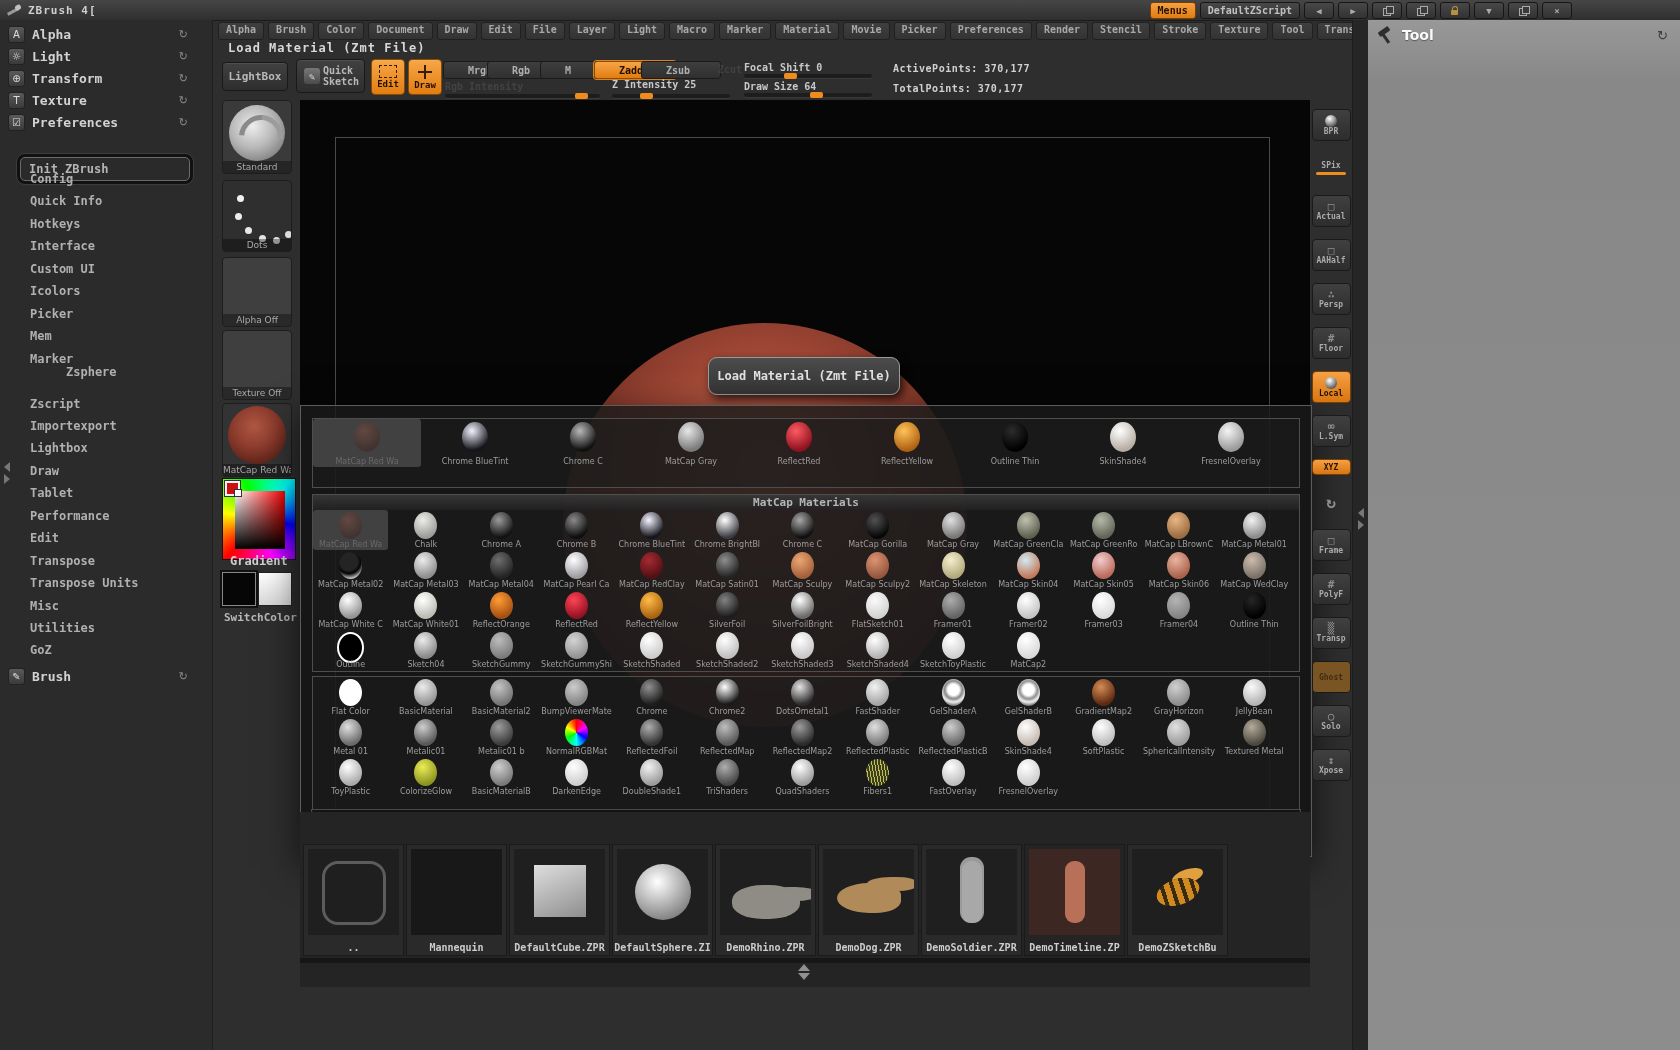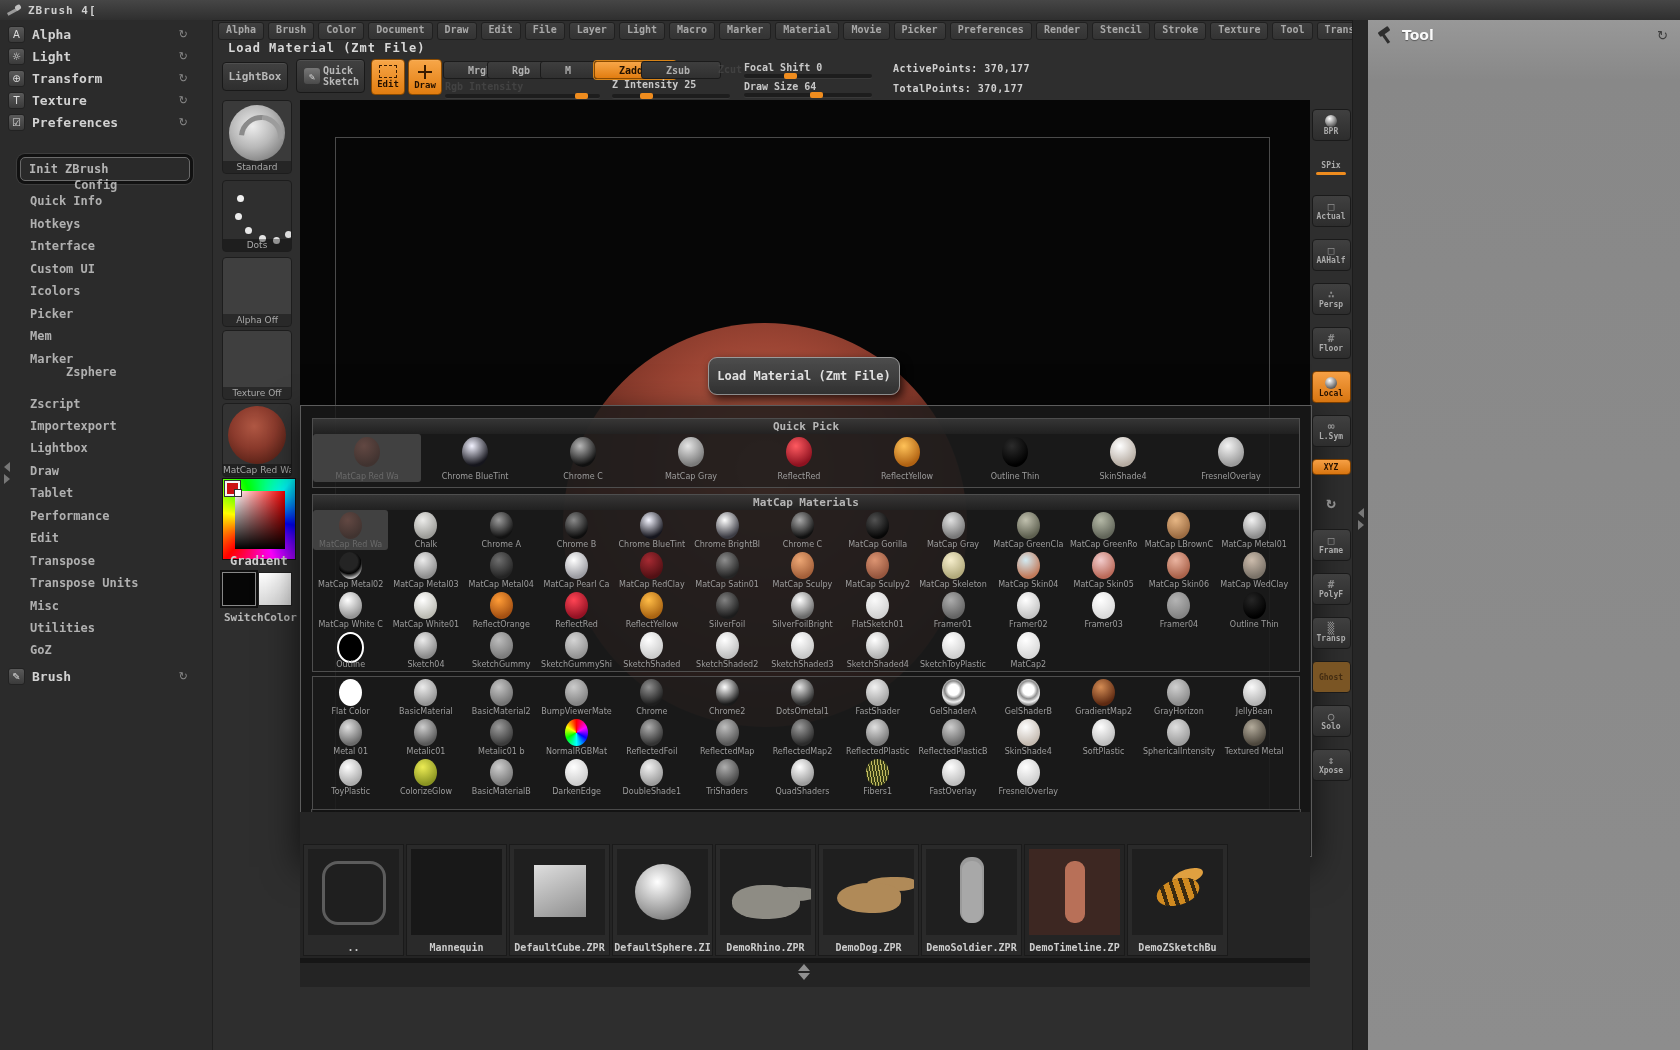--- a/index.html
+++ b/index.html
@@ -176,20 +176,40 @@
 <body>
 
 <div id="stage">
 
   <div id="titlebar" class="abs">
     <div id="logo">
         <div class="b1"></div>
         <div class="b2"></div>
       </div>
     <div id="app-title">ZBrush 4[</div>
+    <div id="tb-right">
+      <div class="tb-btn orange">Menus</div>
+      <div class="tb-btn">DefaultZScript</div>
+      <div class="tb-btn tb-ico">◀</div>
+      <div class="tb-btn tb-ico">▶</div>
+      <div class="tb-btn tb-ico">
+          <div class="dsq"></div>
+        </div>
+      <div class="tb-btn tb-ico">
+          <div class="dsq"></div>
+        </div>
+      <div class="tb-btn tb-ico">
+          <div class="lockico"></div>
+        </div>
+      <div class="tb-btn tb-ico">▼</div>
+      <div class="tb-btn tb-ico">
+          <div class="dsq"></div>
+        </div>
+      <div class="tb-btn tb-ico">×</div>
+    </div>
   </div>
 
   <div id="menubar" class="abs">
       <div class="menu-btn">Alpha</div>
       <div class="menu-btn">Brush</div>
       <div class="menu-btn">Color</div>
       <div class="menu-btn">Document</div>
       <div class="menu-btn">Draw</div>
       <div class="menu-btn">Edit</div>
       <div class="menu-btn">File</div>
@@ -276,21 +296,21 @@
           <span class="dock-refresh">↻</span>
         </div>
         <div class="dock-row" style="top: 92px;">
           <span class="dock-ico">☑</span>
           <span class="dock-label">Preferences</span>
           <span class="dock-refresh">↻</span>
         </div>
       </div>
     <div id="init-btn" class="abs">Init ZBrush</div>
     <div id="pref-items">
-        <div class="pref-item" style="top: 158px; margin-left: 44px;">Config</div>
+        <div class="pref-item" style="top: 152px;">Config</div>
         <div class="pref-item" style="top: 174.45px;">Quick Info</div>
         <div class="pref-item" style="top: 196.9px;">Hotkeys</div>
         <div class="pref-item" style="top: 219.35px;">Interface</div>
         <div class="pref-item" style="top: 241.8px;">Custom UI</div>
         <div class="pref-item" style="top: 264.25px;">Icolors</div>
         <div class="pref-item" style="top: 286.7px;">Picker</div>
         <div class="pref-item" style="top: 309.15px;">Mem</div>
         <div class="pref-item" style="top: 331.6px;">Marker</div>
         <div class="pref-item" style="top: 345px; margin-left: 36px;">Zsphere</div>
         <div class="pref-item" style="top: 376.5px;">Zscript</div>
@@ -351,21 +371,20 @@
   <div id="switch-label" class="abs">SwitchColor</div>
 
   <div id="canvas" class="abs">
     <div id="canvas-frame"></div>
     <div id="red-sphere"></div>
     <div id="tooltip">Load Material (Zmt File)</div>
   </div>
 
   <div id="popup" class="abs">
     <div class="sec-frame" id="sec-qp">
-      <div class="sec-hdr">Quick Pick</div>
       <div class="mat-row" id="qp-row">
           <div class="mat-cell wide sel">
             <span class="sphere dim" style="background: radial-gradient(circle at 38% 30%, rgb(138, 80, 68) 0%, rgb(64, 34, 27) 72%);"></span>
             <div class="mat-name dim">MatCap Red Wa</div>
           </div>
           <div class="mat-cell wide">
             <span class="sphere" style="background: radial-gradient(circle at 38% 30%, rgb(242, 242, 255) 0%, rgb(21, 21, 28) 72%);"></span>
             <div class="mat-name">Chrome BlueTint</div>
           </div>
           <div class="mat-cell wide">

